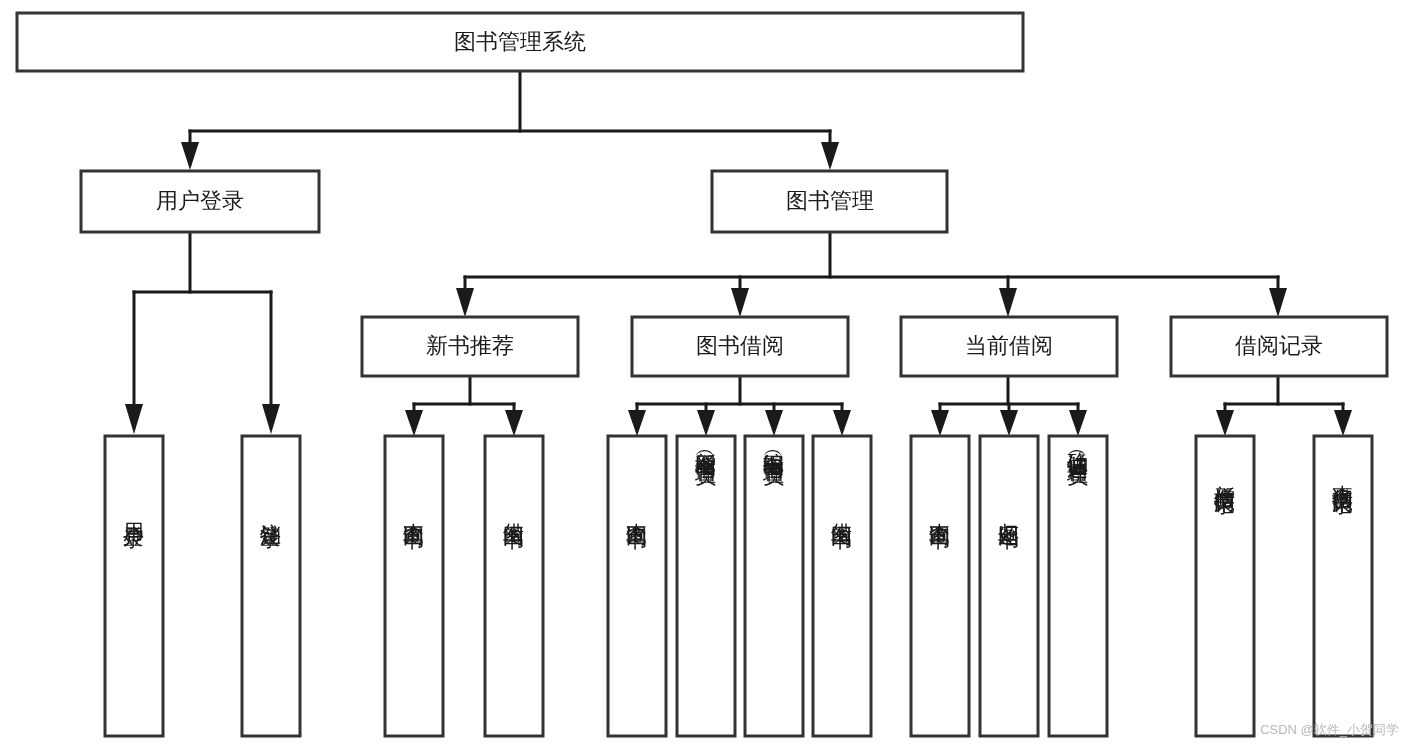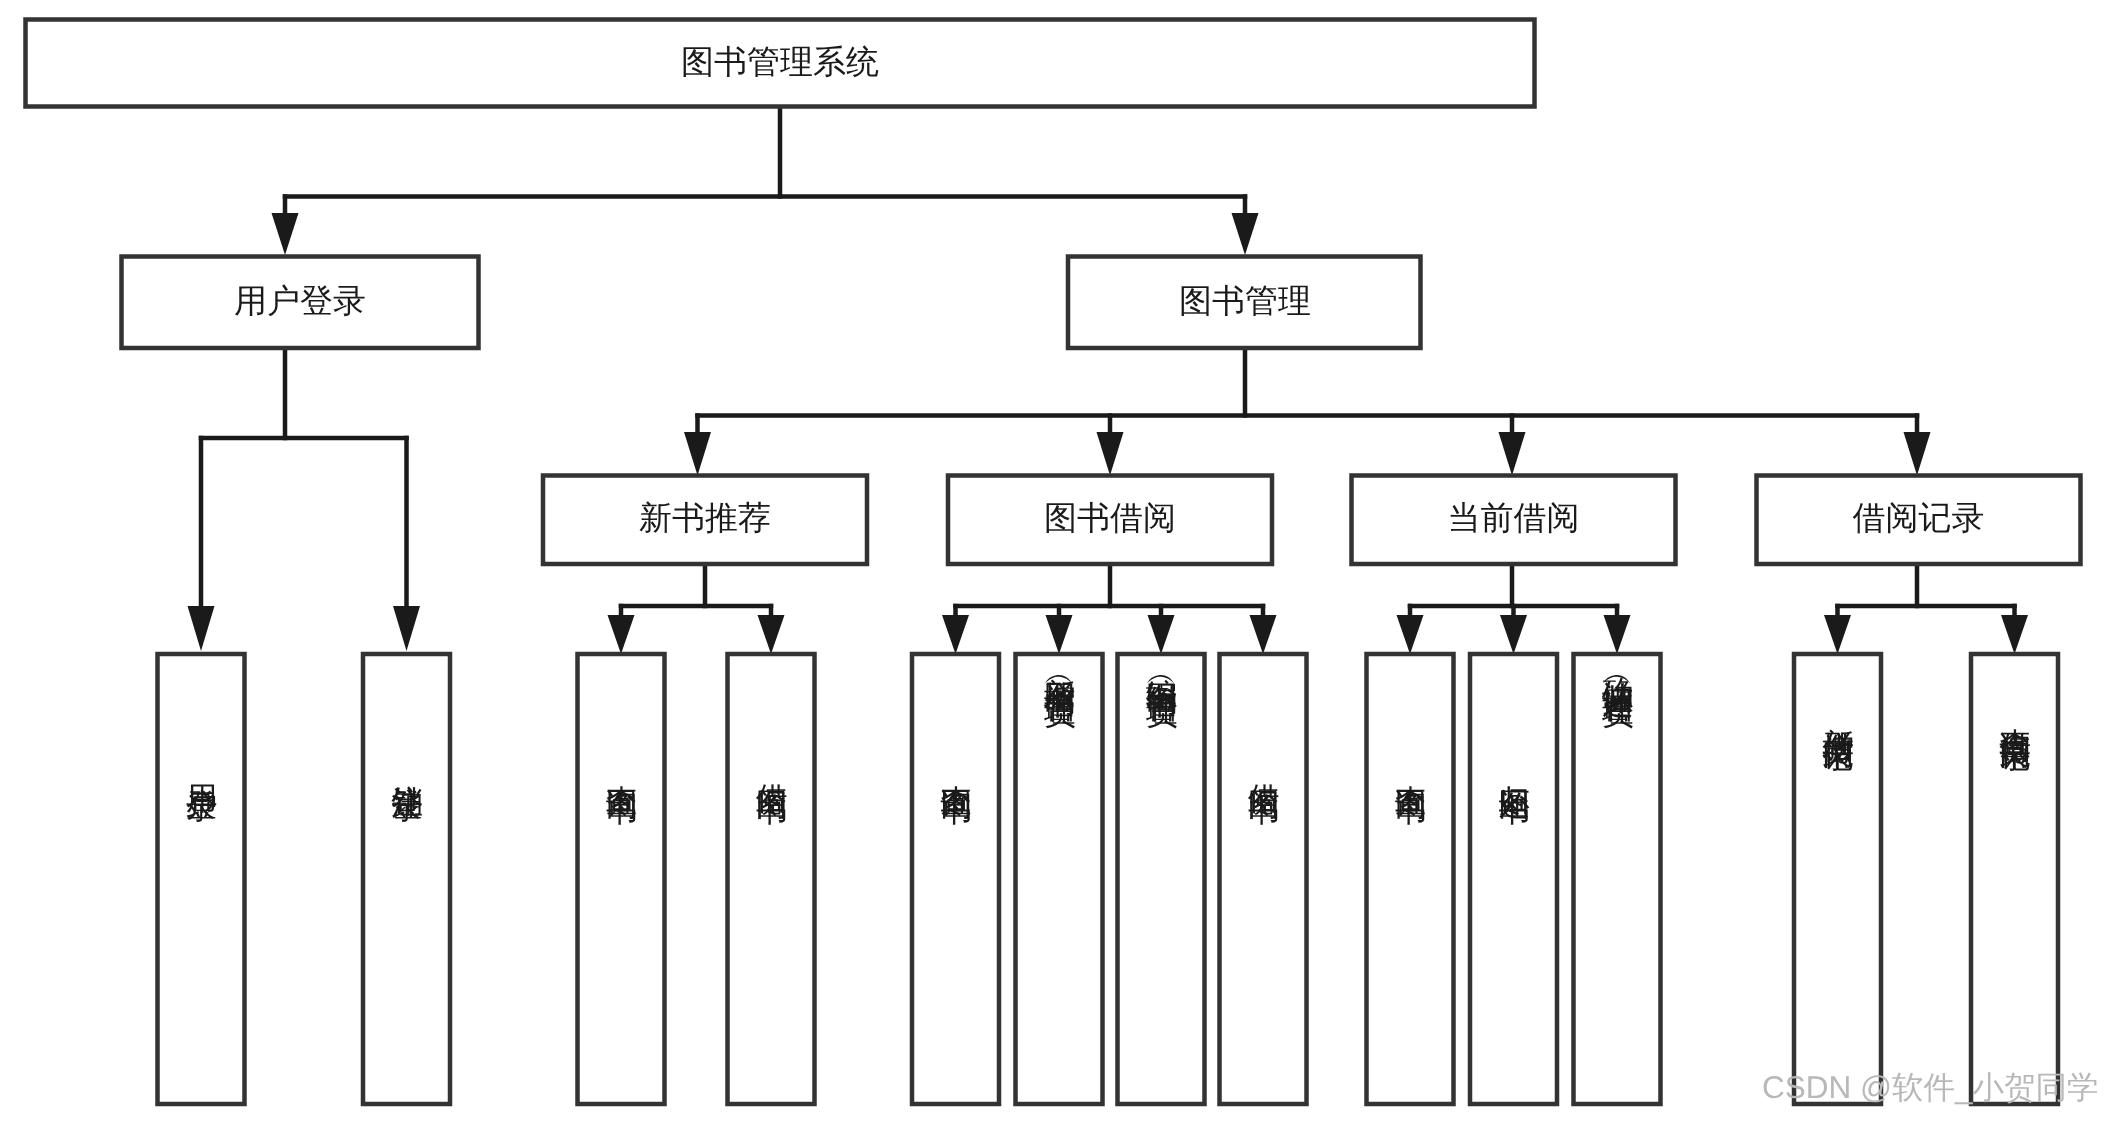--- a/index.html
+++ b/index.html
@@ -53,21 +53,21 @@
     writing-mode: vertical-rl;
     text-orientation: upright;
     text-anchor: middle;
     letter-spacing: 2px;
   }
   .watermark-text {
     position: absolute;
     right: 6px;
     bottom: 8px;
     font-family: "Liberation Sans", "DejaVu Sans", sans-serif;
-    font-size: 21px;
+    font-size: 13px;
     color: #b8b8b8;
     white-space: nowrap;
     pointer-events: none;
     user-select: none;
   }
 </style>
 </head>
 <body>
 
 <div id="diagram-root">

